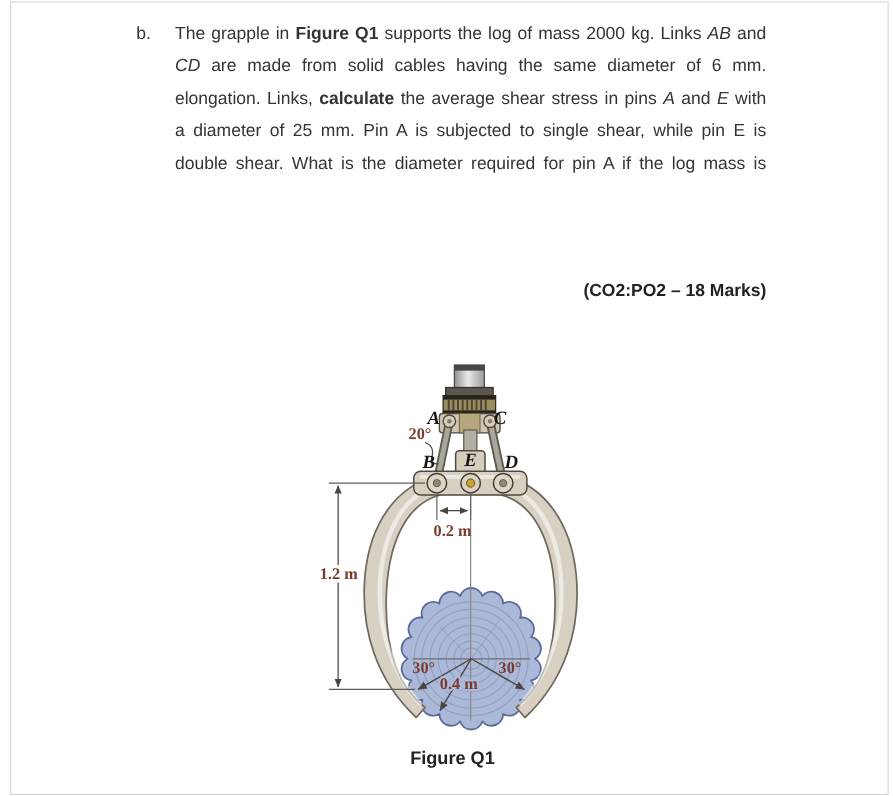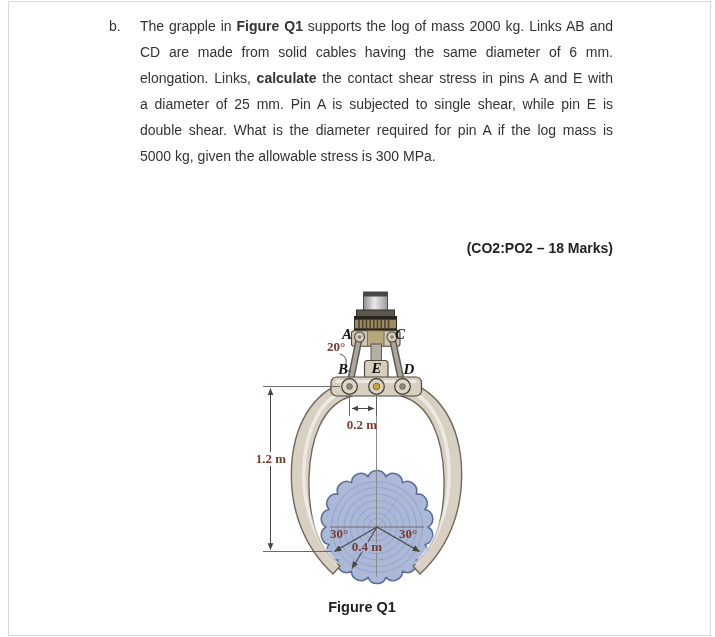--- a/index.html
+++ b/index.html
@@ -16,47 +16,46 @@
     position:absolute; left:109px; top:13px;
     font-size:14px; line-height:26px; color:#333;
   }
   .q-text {
     position:absolute; left:140px; top:13px; width:473px;
     font-size:14px; line-height:26px; color:#333;
   }
   .qline {text-align:justify; text-align-last:justify;}
   .qline.last {text-align-last:left;}
   .r-b {font-weight:700;}
-  .r-i {}
+  .r-i {font-style:italic;}
   .marks-line {
-    position:absolute; left:140px; top:240px; width:473px;
+    position:absolute; left:140px; top:224px; width:473px;
     text-align:right; font-size:14px; font-weight:700; color:#222;
   }
   svg.fig {position:absolute; left:250px; top:285px; width:262px; height:300px;}
   svg .dim {font:700 13px "Liberation Serif", serif; fill:#7a3b2e;}
   svg .pt  {font:italic 700 15px "Liberation Serif", serif; fill:#161616;}
   .fig-caption {
     position:absolute; left:252px; top:599px; width:220px;
     text-align:center; font-size:14.5px; font-weight:700; color:#222;
   }
 </style>
 </head>
 <body>
 
 <div class="page-frame"></div>
 
 <div class="q-label">b.</div>
 
 <div class="q-text">
   <div class="qline"><span class="r-n">The grapple in </span><span class="r-b">Figure Q1</span><span class="r-n"> supports the log of mass 2000 kg. Links </span><span class="r-i">AB</span><span class="r-n"> and</span></div>
   <div class="qline"><span class="r-i">CD</span><span class="r-n"> are made from solid cables having the same diameter of 6 mm.</span></div>
-  <div class="qline"><span class="r-n">elongation. Links, </span><span class="r-b">calculate</span><span class="r-n"> the contact shear stress in pins </span><span class="r-i">A</span><span class="r-n"> and </span><span class="r-i">E</span><span class="r-n"> with</span></div>
+  <div class="qline"><span class="r-n">elongation. Links, </span><span class="r-b">calculate</span><span class="r-n"> the average shear stress in pins </span><span class="r-i">A</span><span class="r-n"> and </span><span class="r-i">E</span><span class="r-n"> with</span></div>
   <div class="qline"><span class="r-n">a diameter of 25 mm. Pin A is subjected to single shear, while pin E is</span></div>
   <div class="qline"><span class="r-n">double shear. What is the diameter required for pin A if the log mass is</span></div>
-  <div class="qline last"><span class="r-n">5000 kg, given the allowable stress is 300 MPa.</span></div>
 </div>
 
 <div class="marks-line">(CO2:PO2 – 18 Marks)</div>
 
 <svg class="fig" viewBox="250 285 262 300" xmlns="http://www.w3.org/2000/svg">
   <defs>
     <marker id="arr" viewBox="0 0 10 10" refX="8.5" refY="5" markerWidth="7.5" markerHeight="7.5" orient="auto-start-reverse">
       <path d="M0,1.2 L9,5 L0,8.8 Z" fill="#4c4540"></path>
     </marker>
     <linearGradient id="shaftG" x1="0" y1="0" x2="1" y2="0">

